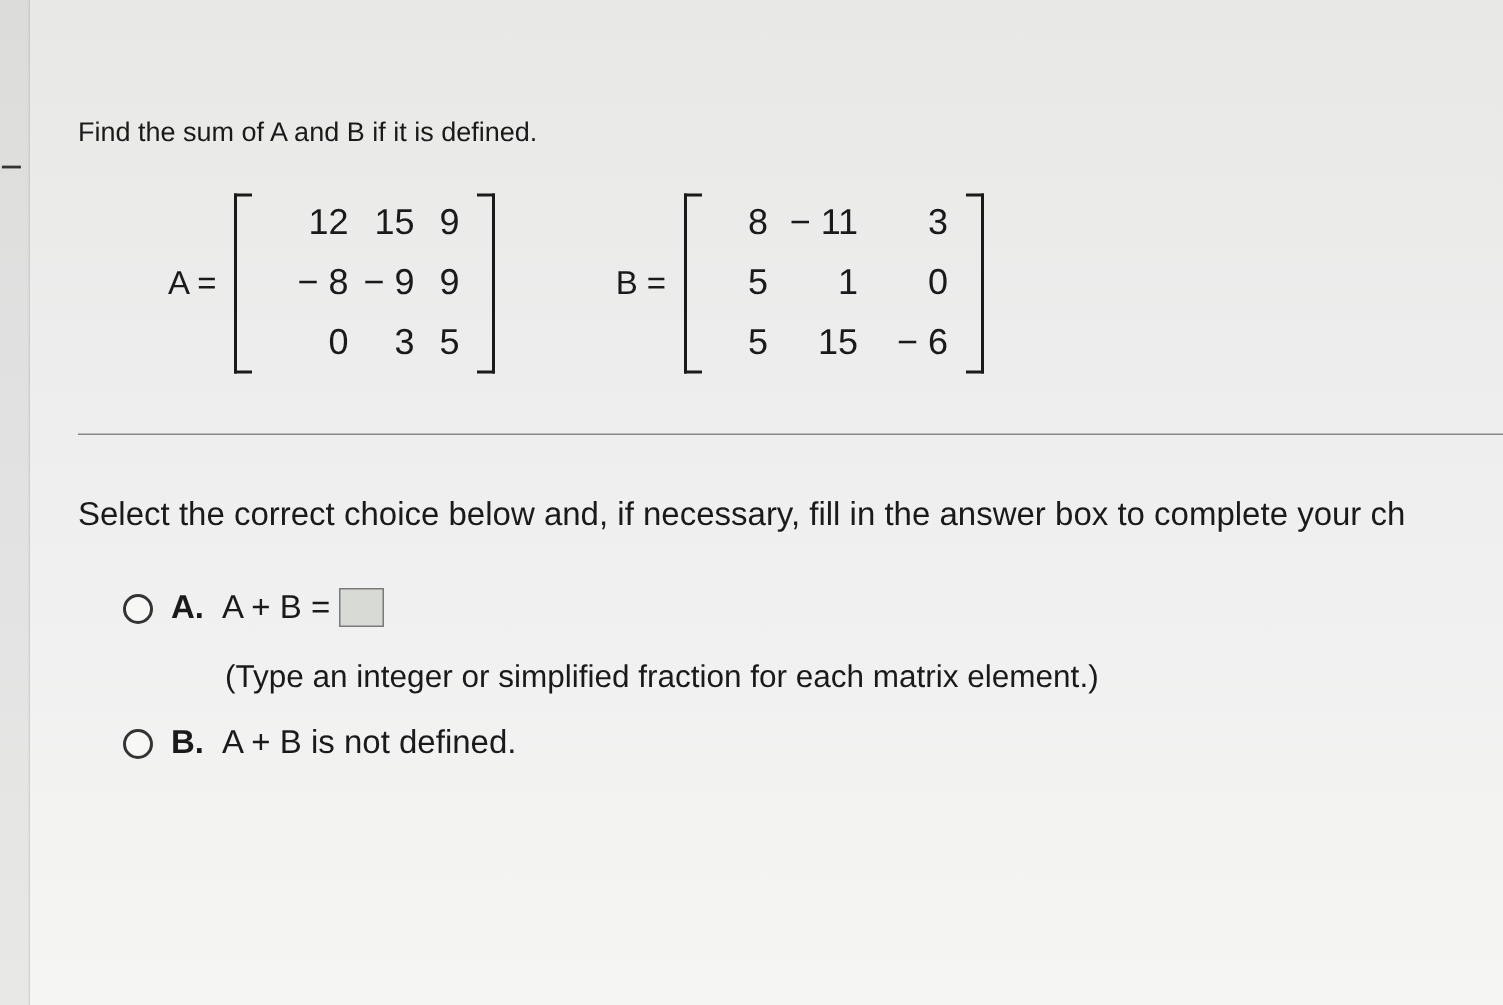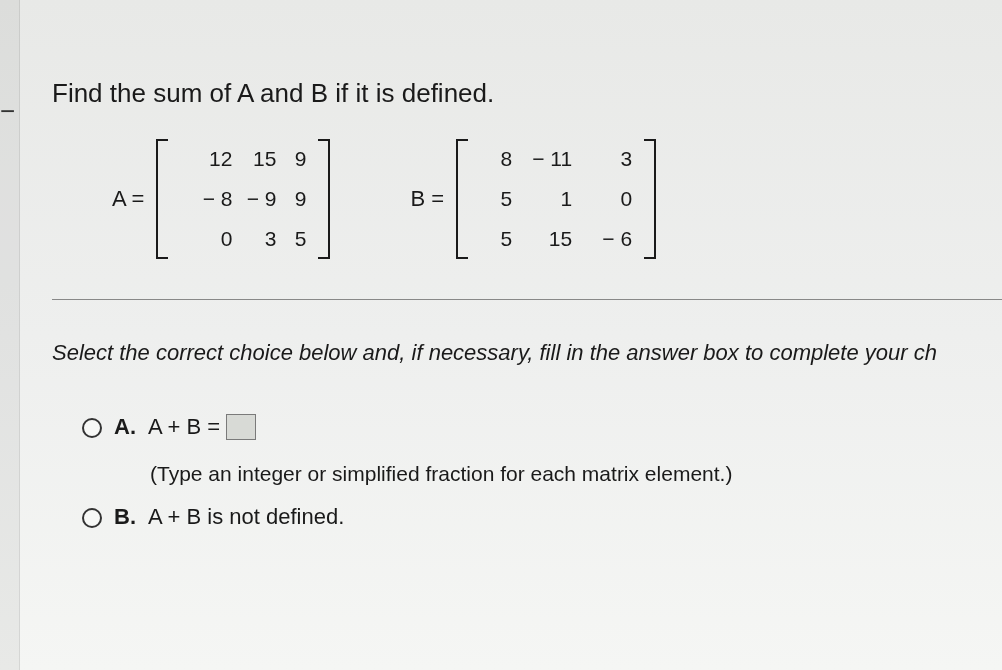--- a/index.html
+++ b/index.html
@@ -19,21 +19,21 @@
       width: 20px;
       height: 100%;
       background: rgba(0,0,0,0.05);
       border-right: 1px solid rgba(0,0,0,0.08);
     }
     .content {
       padding: 78px 0 0 52px;
       position: relative;
     }
     .question-prompt {
-      font-size: 26px;
+      font-size: 18px;
       margin-bottom: 30px;
     }
     .matrices-row {
       display: flex;
       align-items: center;
       gap: 80px;
       margin-left: 60px;
       margin-bottom: 40px;
     }
     .matrix-expr {
@@ -55,36 +55,35 @@
       width: 12px;
       border-top: 2px solid #1a1a1a;
       border-bottom: 2px solid #1a1a1a;
     }
     .bracket.left { border-left: 2px solid #1a1a1a; }
     .bracket.right { border-right: 2px solid #1a1a1a; }
     .matrix-grid {
       display: grid;
       grid-template-rows: repeat(3, 40px);
       align-items: center;
-      font-size: 21px;
+      font-size: 24px;
     }
     .matrix-grid.a { grid-template-columns: 60px 44px 30px; }
     .matrix-grid.b { grid-template-columns: 40px 60px 60px; }
     .matrix-grid span { text-align: right; padding-right: 4px; }
     .divider {
       border: none;
       border-top: 1px solid #888;
       margin: 10px 0 40px 0;
       width: 100%;
     }
     .select-prompt {
       font-size: 22px;
-      margin-bottom: 48px;
+      margin-bottom: 36px;
       white-space: nowrap;
-      font-style: italic;
     }
     .choices {
       margin-left: 30px;
     }
     .choice-row {
       display: flex;
       align-items: flex-start;
       margin-bottom: 12px;
     }
     .radio {

